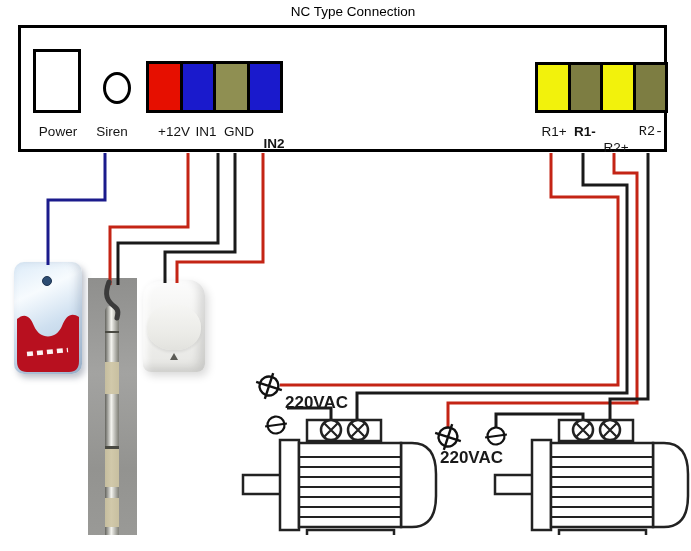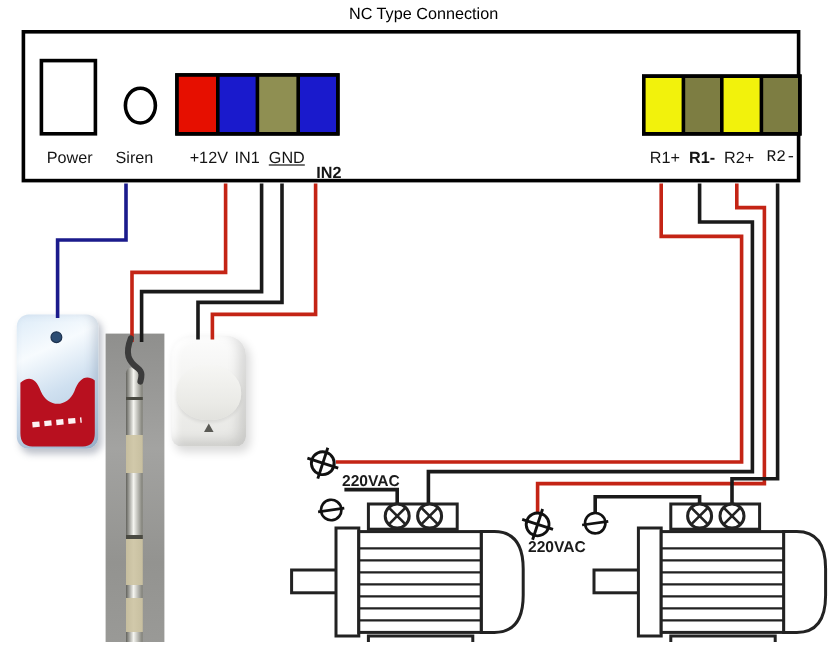--- a/index.html
+++ b/index.html
@@ -1,19 +1,19 @@
 <!DOCTYPE html>
 <html><head>
 <meta charset="utf-8">
 <style>
   html,body{margin:0;padding:0;background:#fff;}
   #stage{position:relative;width:691px;height:535px;background:#fff;overflow:hidden;
          font-family:"Liberation Sans","DejaVu Sans",sans-serif;color:#111;}
   .lbl{position:absolute;font-size:13.5px;white-space:nowrap;transform:translateX(-50%);color:#141414;}
-  .vlabel{position:absolute;font-size:13px;font-weight:bold;white-space:nowrap;color:#1a1a1a;}
+  .vlabel{position:absolute;font-size:17px;font-weight:bold;white-space:nowrap;color:#1a1a1a;}
   #title{position:absolute;left:353px;top:4px;transform:translateX(-50%);font-size:13.5px;color:#000;}
   
   #panel{position:absolute;left:18px;top:25px;width:643px;height:121px;border:3px solid #000;background:#fff;}
   #power-box{position:absolute;left:12px;top:21px;width:42px;height:58px;border:3px solid #000;background:#fff;}
   #siren-circle{position:absolute;left:82px;top:44px;width:22px;height:26px;border:3px solid #000;border-radius:50%;background:#fff;}
   .tgroup{position:absolute;display:flex;column-gap:3px;background:#000;border:3px solid #000;}
   #tgroup-in{left:125px;top:33px;width:131px;height:46px;}
   #tgroup-relay{left:514px;top:34px;width:127px;height:45px;}
   .cell{flex:1 1 0;}
   
@@ -61,25 +61,25 @@
       <div class="cell" style="background-color: rgb(242, 242, 12);"></div>
       <div class="cell" style="background-color: rgb(125, 125, 66);"></div>
       <div class="cell" style="background-color: rgb(242, 242, 12);"></div>
       <div class="cell" style="background-color: rgb(125, 125, 66);"></div>
     </div>
 
     <span class="lbl" style="left:37px;top:96px;">Power</span>
     <span class="lbl" style="left:91px;top:96px;">Siren</span>
     <span class="lbl" style="left:153px;top:96px;">+12V</span>
     <span class="lbl" style="left:179px;top:96px;padding-left:12px;">IN1</span>
-    <span class="lbl" style="left:218px;top:96px;text-decoration:underline;">GND</span>
+    <span class="lbl" style="left:218px;top:96px;">GND</span>
     <span class="lbl" style="left:253px;top:108px;font-weight:bold;">IN2</span>
     <span class="lbl" style="left:533px;top:96px;text-align:right;">R1+</span>
     <span class="lbl" style="left:564px;top:96px;font-weight:bold;">R1-</span>
-    <span class="lbl" style="left:595px;top:96px;text-align:center;">R2+</span>
+    <span class="lbl" style="left:595px;top:112px;text-align:center;">R2+</span>
     <span class="lbl" style="left:630px;top:96px;font-family:Liberation Mono, monospace;">R2-</span>
   </div>
 
   <div id="siren-dev"></div>
 
   <div id="sensor-photo">
     <div id="sensor-rod">
       <div id="sensor-rod-seg"></div>
     </div>
   </div>

